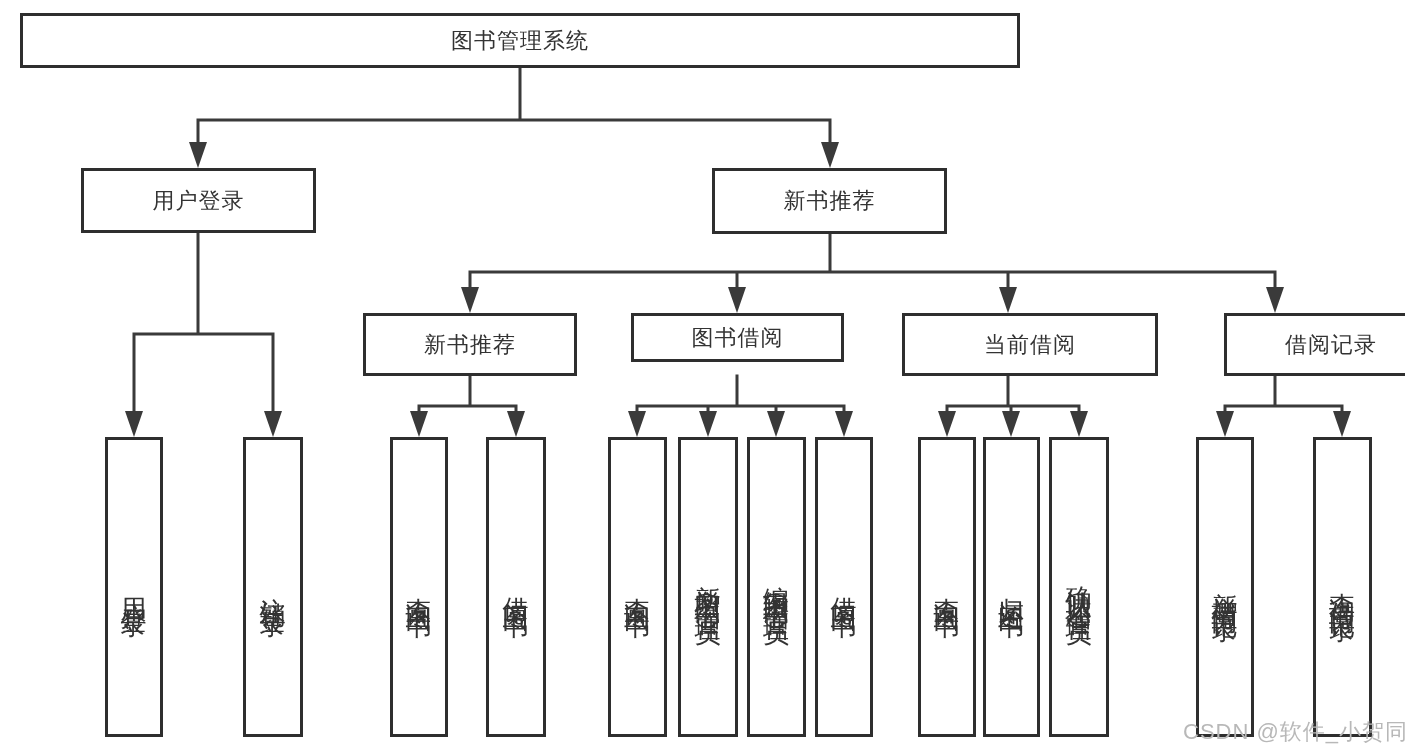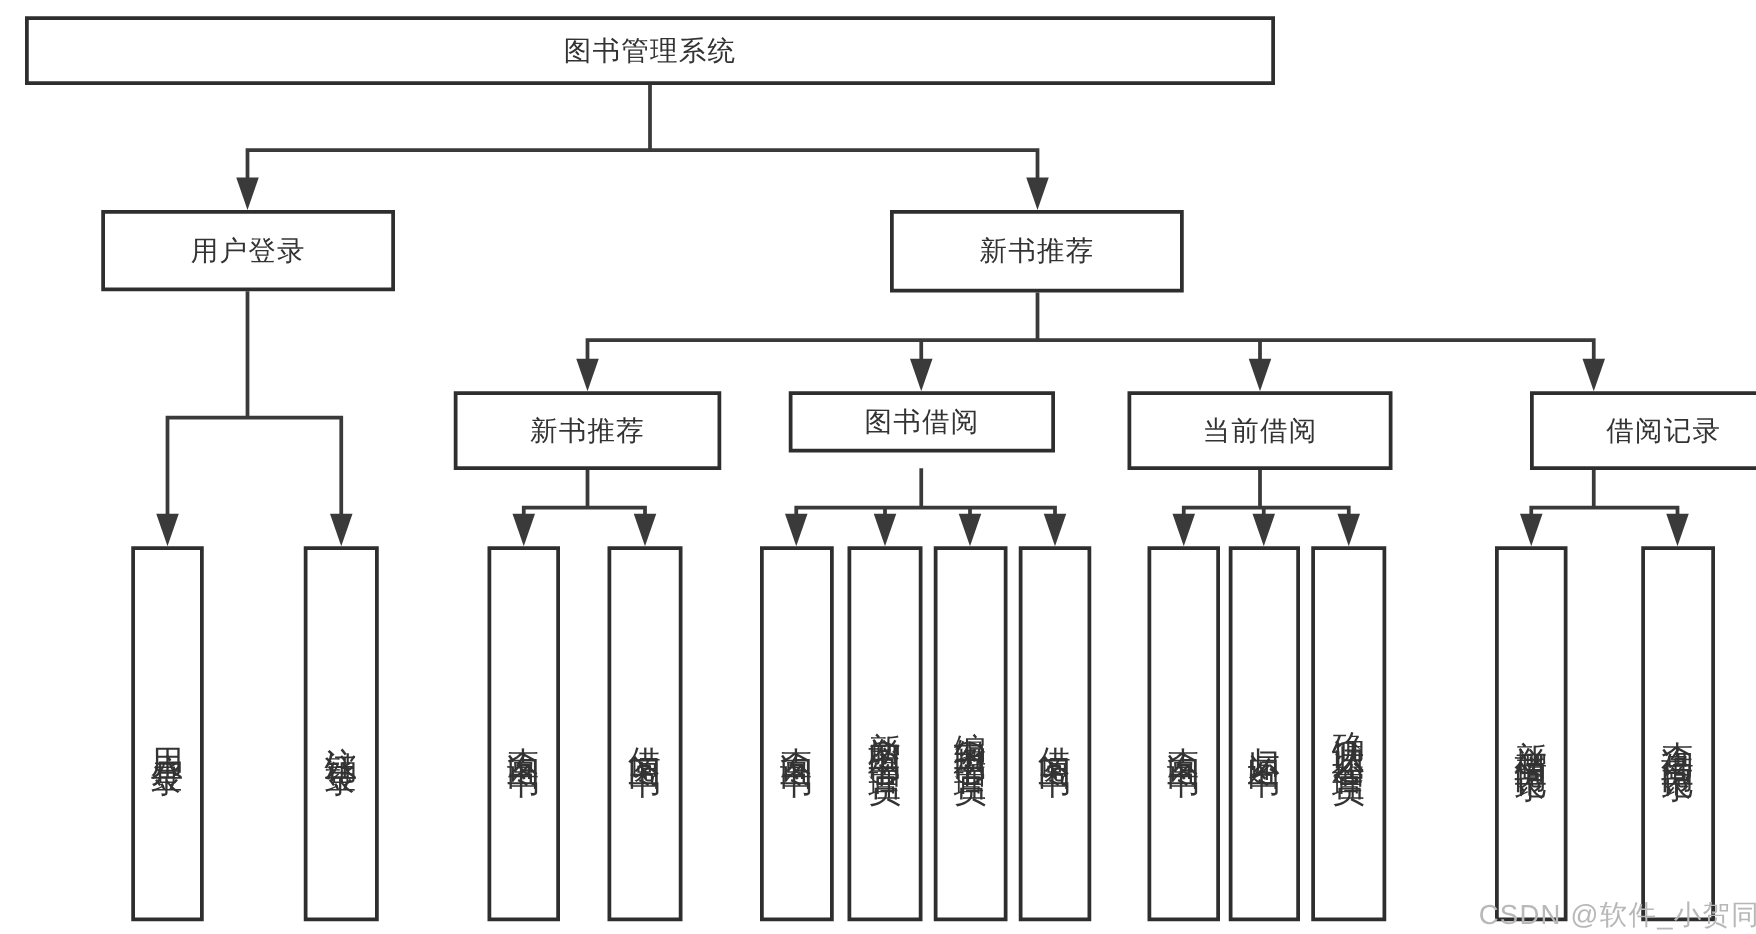--- a/index.html
+++ b/index.html
@@ -73,21 +73,21 @@
   <div class="box" style="left:712px;top:168px;width:235px;height:66px">
     <span class="hlabel">新书推荐</span>
   </div>
 
   <div class="box" style="left:363px;top:313px;width:214px;height:63px">
     <span class="hlabel">新书推荐</span>
   </div>
   <div class="box" style="left:631px;top:313px;width:213px;height:49px">
     <span class="hlabel">图书借阅</span>
   </div>
-  <div class="box" style="left:902px;top:313px;width:212px;height:63px">
+  <div class="box" style="left:902px;top:313px;width:256px;height:63px">
     <span class="hlabel">当前借阅</span>
   </div>
   <div class="box" style="left:1224px;top:313px;width:214px;height:63px">
     <span class="hlabel">借阅记录</span>
   </div>
 
   <div class="box" style="left:105px;top:437px;width:58px;height:300px">
     <span class="vtext">用户登录</span>
   </div>
   <div class="box" style="left:243px;top:437px;width:60px;height:300px">

